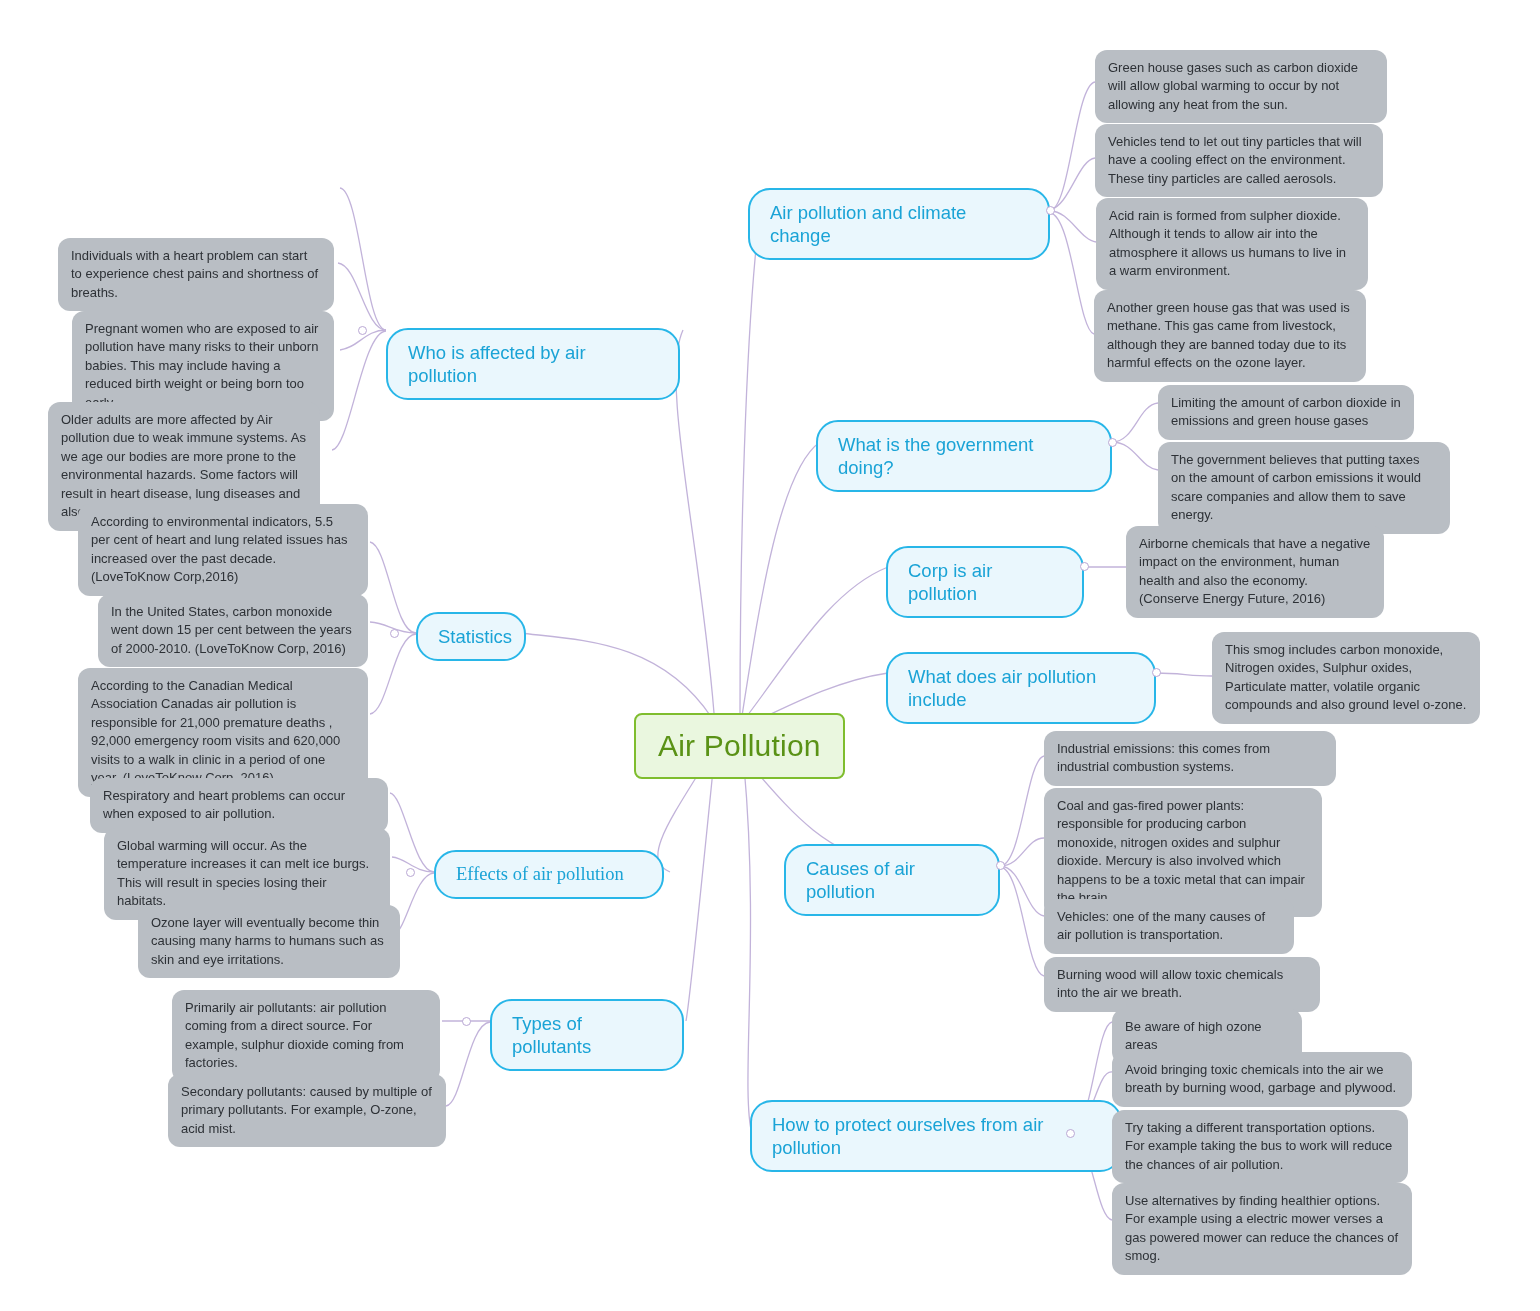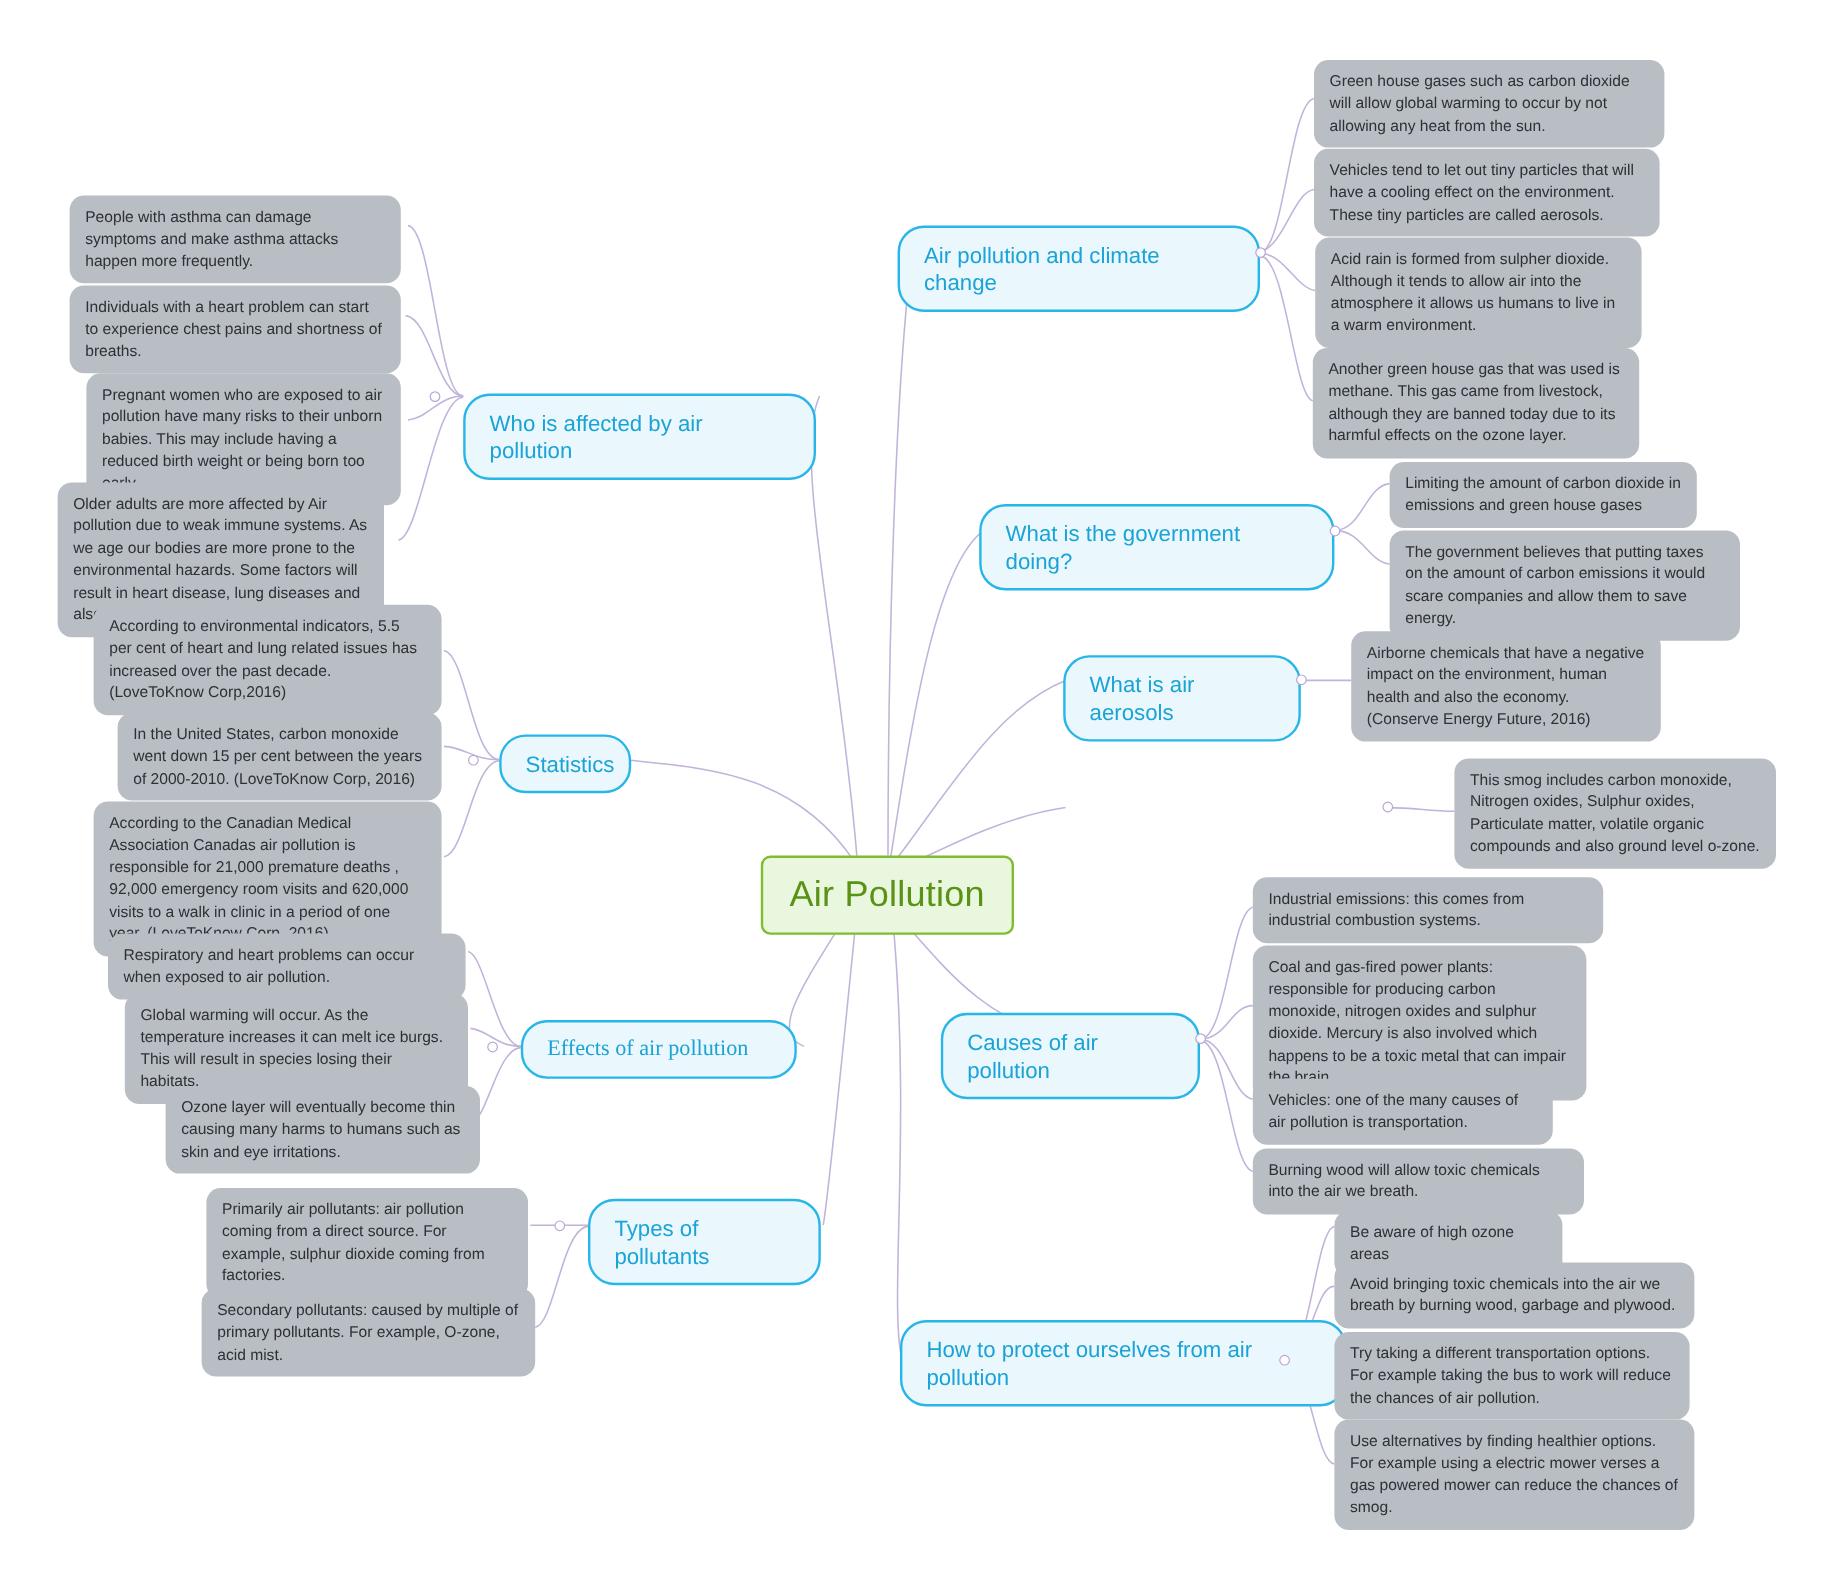--- a/index.html
+++ b/index.html
@@ -158,28 +158,31 @@
   <div class="connector-dot" style="left:1108px; top:438px;"></div>
 
   <div class="node leaf-node" style="left:1158px; top:385px; width:256px;">
     <span>Limiting the amount of carbon dioxide in emissions and green house gases</span>
   </div>
   <div class="node leaf-node" style="left:1158px; top:442px; width:292px;">
     <span>The government believes that putting taxes on the amount of carbon emissions it would scare companies and allow them to save energy.</span>
   </div>
 
   <div class="node branch-node" style="left:886px; top:546px; width:198px;">
-    <span>What is air aerosols</span>
+    <span>Corp is air pollution</span>
   </div>
   <div class="connector-dot" style="left:1080px; top:562px;"></div>
 
   <div class="node leaf-node" style="left:1126px; top:526px; width:258px;">
     <span>Airborne chemicals that have a negative impact on the environment, human health and also the economy. (Conserve Energy Future, 2016)</span>
   </div>
 
+  <div class="node branch-node" style="left:886px; top:652px; width:270px;">
+    <span>What does air pollution include</span>
+  </div>
   <div class="connector-dot" style="left:1152px; top:668px;"></div>
 
   <div class="node leaf-node" style="left:1212px; top:632px; width:268px;">
     <span>This smog includes carbon monoxide, Nitrogen oxides, Sulphur oxides, Particulate matter, volatile organic compounds and also ground level o-zone.</span>
   </div>
 
   <div class="node branch-node" style="left:784px; top:844px; width:216px;">
     <span>Causes of air pollution</span>
   </div>
   <div class="connector-dot" style="left:996px; top:861px;"></div>
@@ -213,23 +216,20 @@
   </div>
   <div class="node leaf-node" style="left:1112px; top:1183px; width:300px;">
     <span>Use alternatives by finding healthier options. For example using a electric mower verses a gas powered mower can reduce the chances of smog.</span>
   </div>
 
   <div class="node branch-node" style="left:386px; top:308px; width:294px;margin-top:20px;">
     <span>Who is affected by air pollution</span>
   </div>
   <div class="connector-dot" style="left:358px; top:326px;"></div>
 
-  <div class="node leaf-node" style="left:58px; top:163px; width:276px;">
-    <span>People with asthma can damage symptoms and make asthma attacks happen more frequently.</span>
-  </div>
   <div class="node leaf-node" style="left:58px; top:238px; width:276px;">
     <span>Individuals with a heart problem can start to experience chest pains and shortness of breaths.</span>
   </div>
   <div class="node leaf-node" style="left:72px; top:311px; width:262px;">
     <span>Pregnant women who are exposed to air pollution have many risks to their unborn babies. This may include having a reduced birth weight or being born too early.</span>
   </div>
   <div class="node leaf-node" style="left:48px; top:402px; width:272px;">
     <span>Older adults are more affected by Air pollution due to weak immune systems. As we age our bodies are more prone to the environmental hazards. Some factors will result in heart disease, lung diseases and also bronchitis.</span>
   </div>
 

